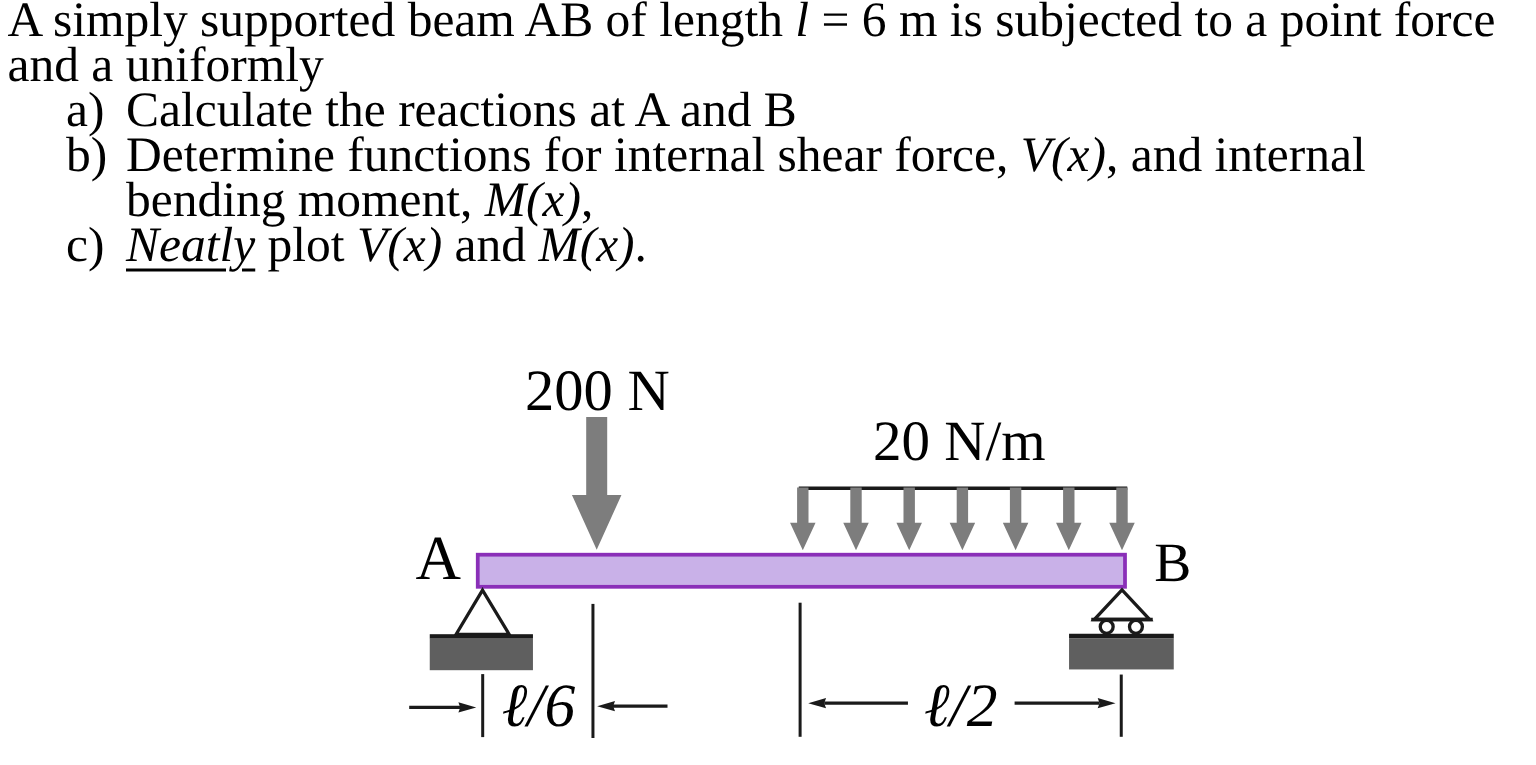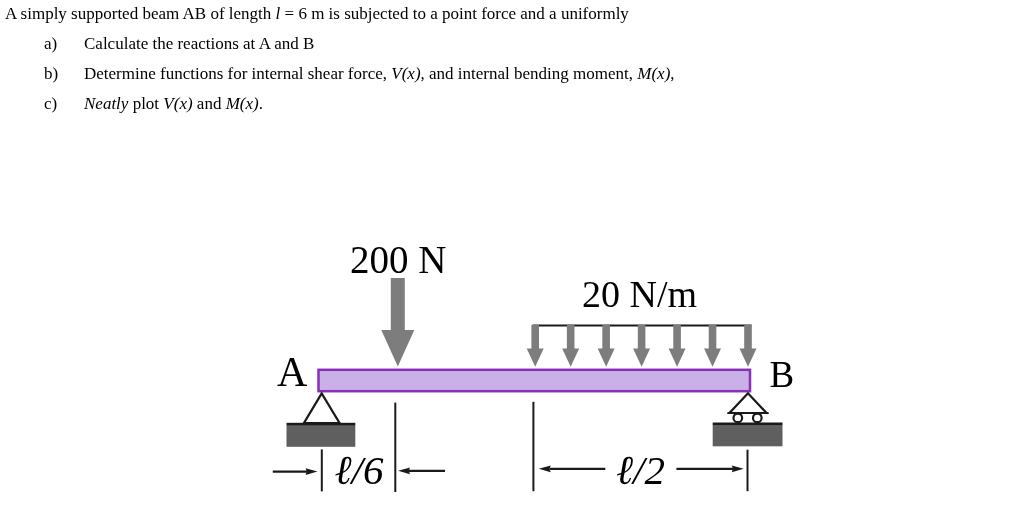--- a/index.html
+++ b/index.html
@@ -1,21 +1,21 @@
 <!DOCTYPE html>
 <html><head>
 <meta charset="utf-8">
 <style>
 html,body{margin:0;padding:0;background:#fff;}
 body{width:1024px;height:510px;position:relative;overflow:hidden;
      font-family:"Liberation Serif",serif;color:#000;}
-.text{position:absolute;left:5px;top:-1.5px;font-size:17px;line-height:30px;width:1019px;}
+.text{position:absolute;left:5px;top:-1.5px;font-size:33px;line-height:30px;width:1019px;}
 .li{position:relative;padding-left:79px;}
 .m{position:absolute;left:39px;}
-.u{text-underline-offset:4.5px;text-decoration-thickness:1.9px;}
+.u{text-decoration:underline;text-underline-offset:4.5px;text-decoration-thickness:1.9px;}
 svg{position:absolute;left:0;top:0;}
 </style>
 </head>
 <body>
 <div class="text">
 <div>A simply supported beam AB of length <i>l</i> = 6 m is subjected to a point force and a uniformly</div>
 <div class="li"><span class="m">a)</span>Calculate the reactions at A and B</div>
 <div class="li"><span class="m">b)</span>Determine functions for internal shear force, <i>V(x)</i>, and internal bending moment, <i>M(x)</i>,</div>
 <div class="li"><span class="m">c)</span><i class="u">Neatly</i> plot <i>V(x)</i> and <i>M(x)</i>.</div>
 </div>

